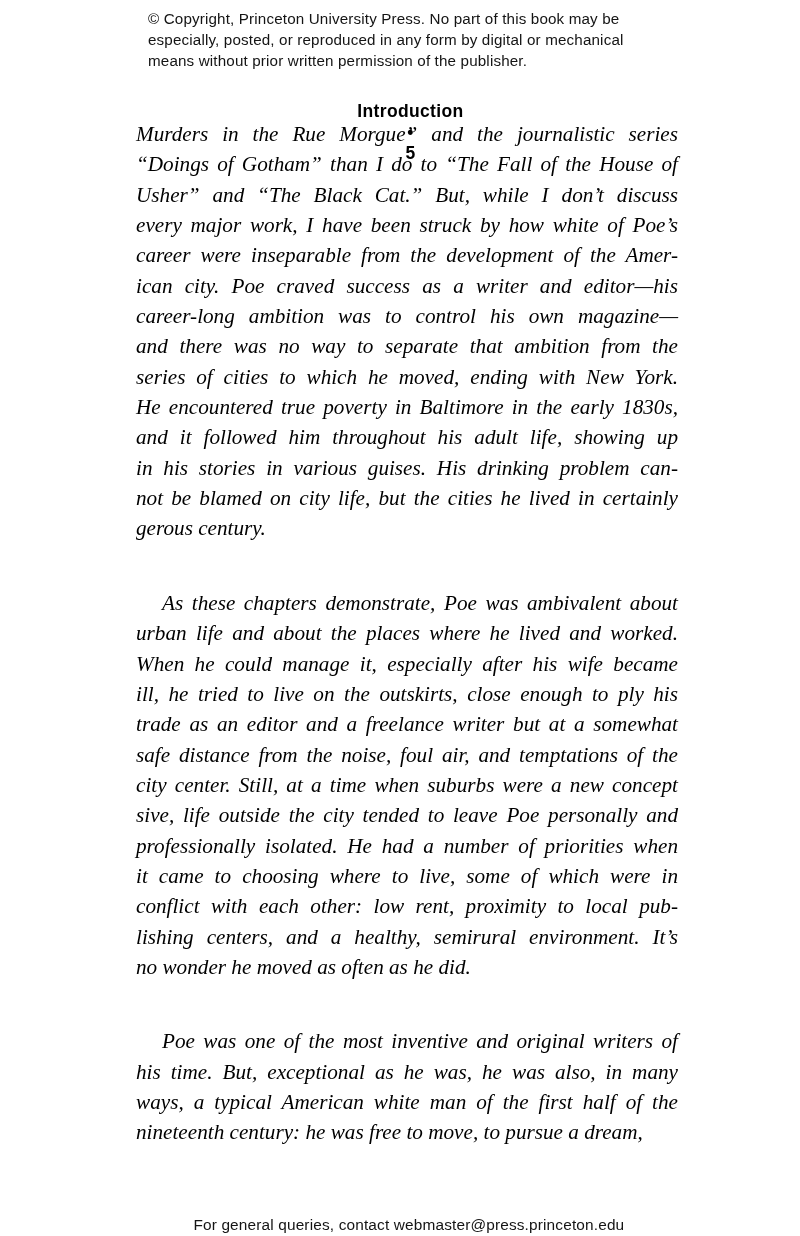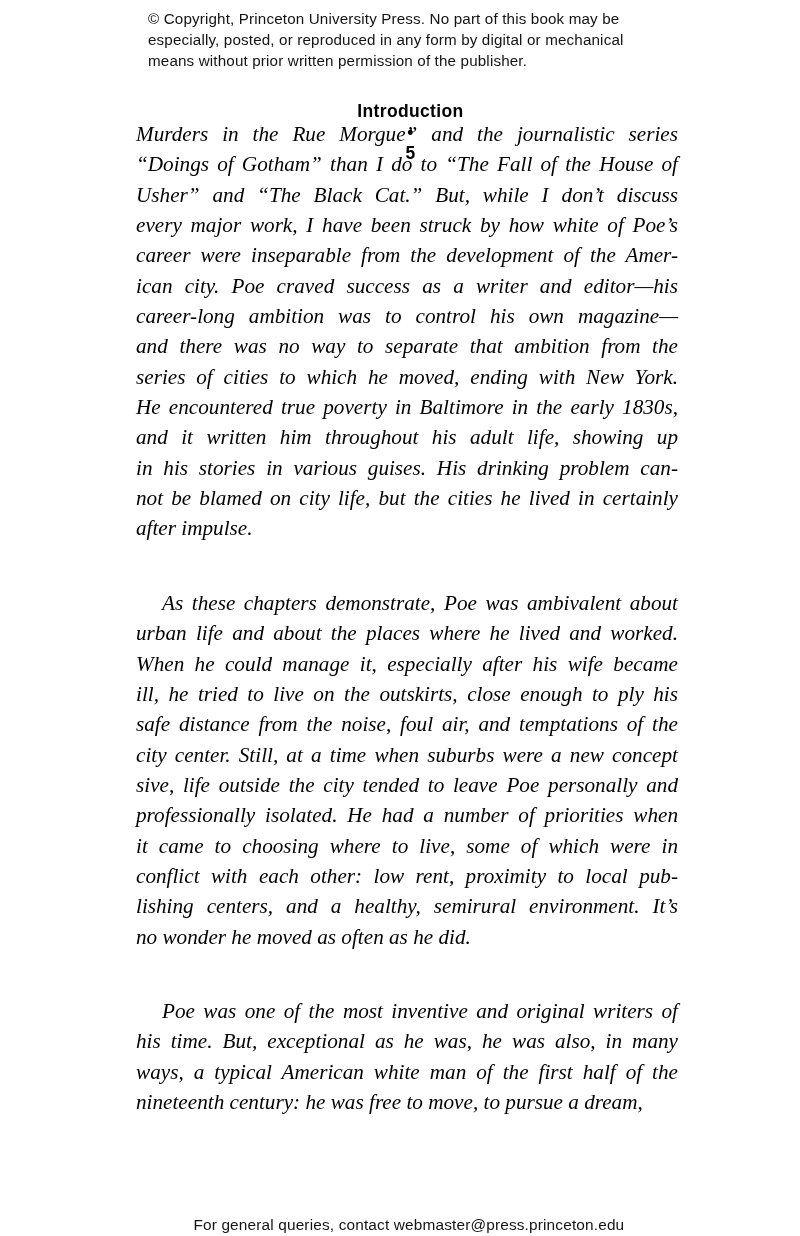--- a/index.html
+++ b/index.html
@@ -131,31 +131,32 @@
       <span class="ln">Murders in the Rue Morgue” and the journalistic series</span>
       <span class="ln">“Doings of Gotham” than I do to “The Fall of the House of</span>
       <span class="ln">Usher” and “The Black Cat.” But, while I don’t discuss</span>
       <span class="ln">every major work, I have been struck by how white of Poe’s</span>
       <span class="ln">career were inseparable from the development of the Amer-</span>
       <span class="ln">ican city. Poe craved success as a writer and editor—his</span>
       <span class="ln">career-long ambition was to control his own magazine—</span>
       <span class="ln">and there was no way to separate that ambition from the</span>
       <span class="ln">series of cities to which he moved, ending with New York.</span>
       <span class="ln">He encountered true poverty in Baltimore in the early 1830s,</span>
-      <span class="ln">and it written him throughout his adult life, showing up</span>
+      <span class="ln">and it followed him throughout his adult life, showing up</span>
       <span class="ln">in his stories in various guises. His drinking problem can-</span>
       <span class="ln">not be blamed on city life, but the cities he lived in certainly</span>
-      <span class="ln last">after impulse.</span>
+      <span class="ln last">gerous century.</span>
     </p>
 
     <p class="body-paragraph">
       <span class="ln first-indent">As these chapters demonstrate, Poe was ambivalent about</span>
       <span class="ln">urban life and about the places where he lived and worked.</span>
       <span class="ln">When he could manage it, especially after his wife became</span>
       <span class="ln">ill, he tried to live on the outskirts, close enough to ply his</span>
+      <span class="ln">trade as an editor and a freelance writer but at a somewhat</span>
       <span class="ln">safe distance from the noise, foul air, and temptations of the</span>
       <span class="ln">city center. Still, at a time when suburbs were a new concept</span>
       <span class="ln">sive, life outside the city tended to leave Poe personally and</span>
       <span class="ln">professionally isolated. He had a number of priorities when</span>
       <span class="ln">it came to choosing where to live, some of which were in</span>
       <span class="ln">conflict with each other: low rent, proximity to local pub-</span>
       <span class="ln">lishing centers, and a healthy, semirural environment. It’s</span>
       <span class="ln last">no wonder he moved as often as he did.</span>
     </p>
 

